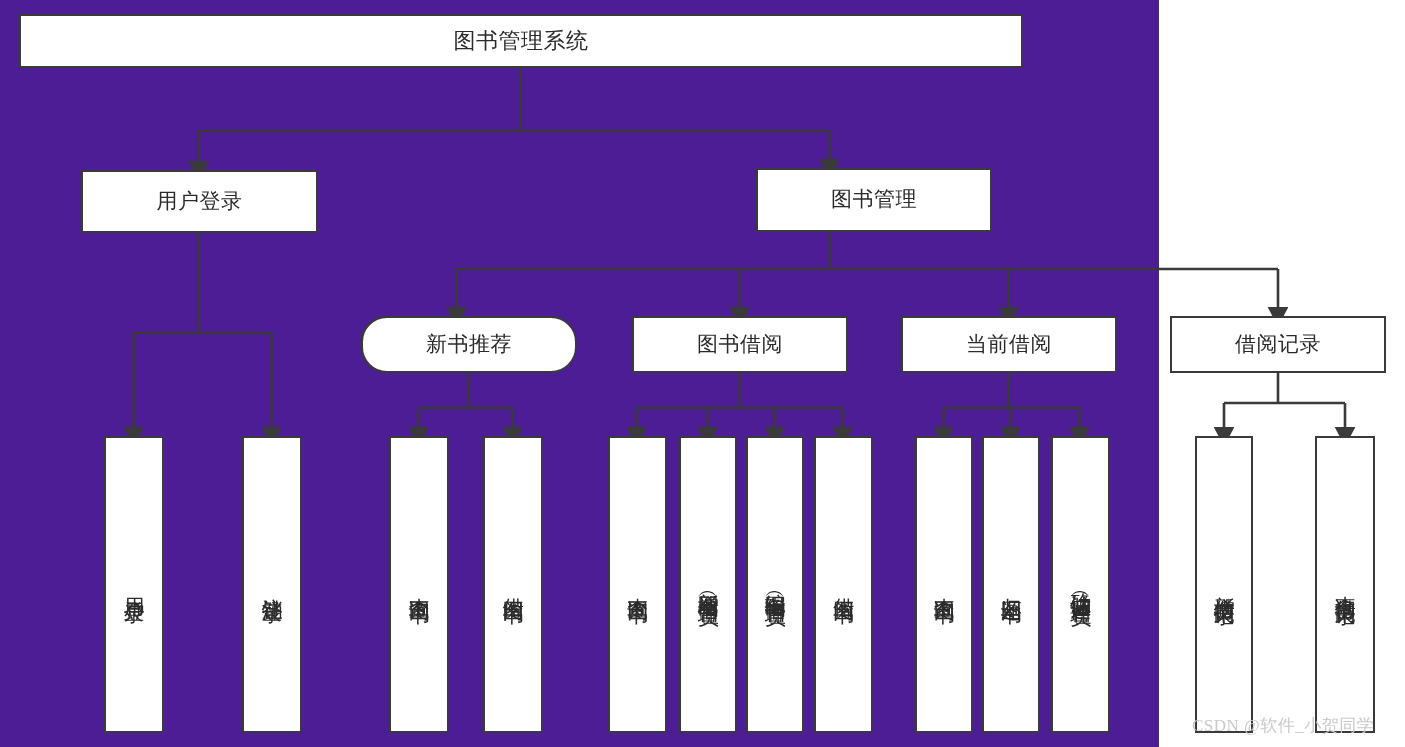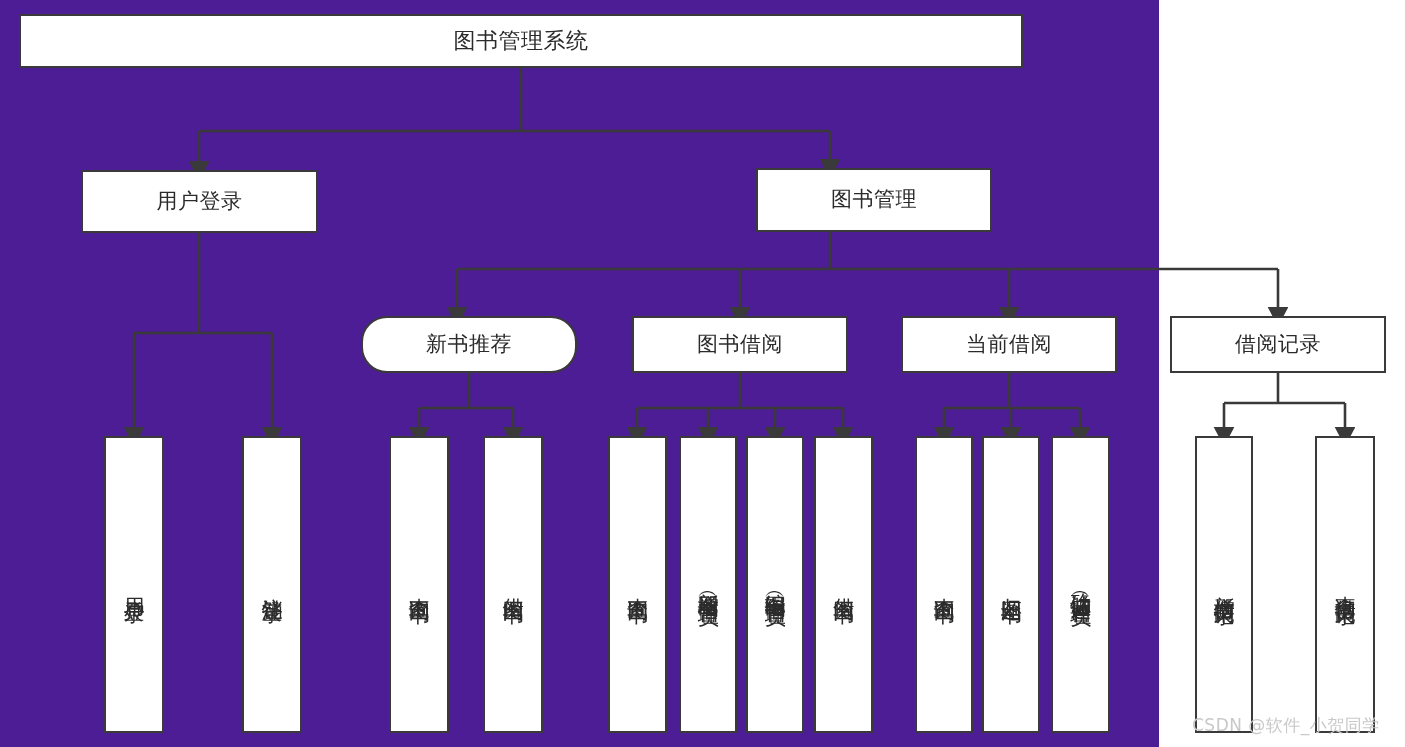--- a/index.html
+++ b/index.html
@@ -179,15 +179,15 @@
     <span>确认归还（管理员）</span>
   </div>
 
   <div class="node node-v" style="left:1195px; top:436px; width:58px; height:297px;">
     <span>新增借阅记录</span>
   </div>
   <div class="node node-v" style="left:1315px; top:436px; width:60px; height:297px;">
     <span>查询借阅记录</span>
   </div>
 
-  <div class="watermark" style="left:1192px; top:714px;">CSDN @软件_小贺同学</div>
+  <div class="watermark" style="left:1192px; top:714px;font-family:Liberation Serif, serif;">CSDN @软件_小贺同学</div>
 
 </div>
 
 </body></html>

